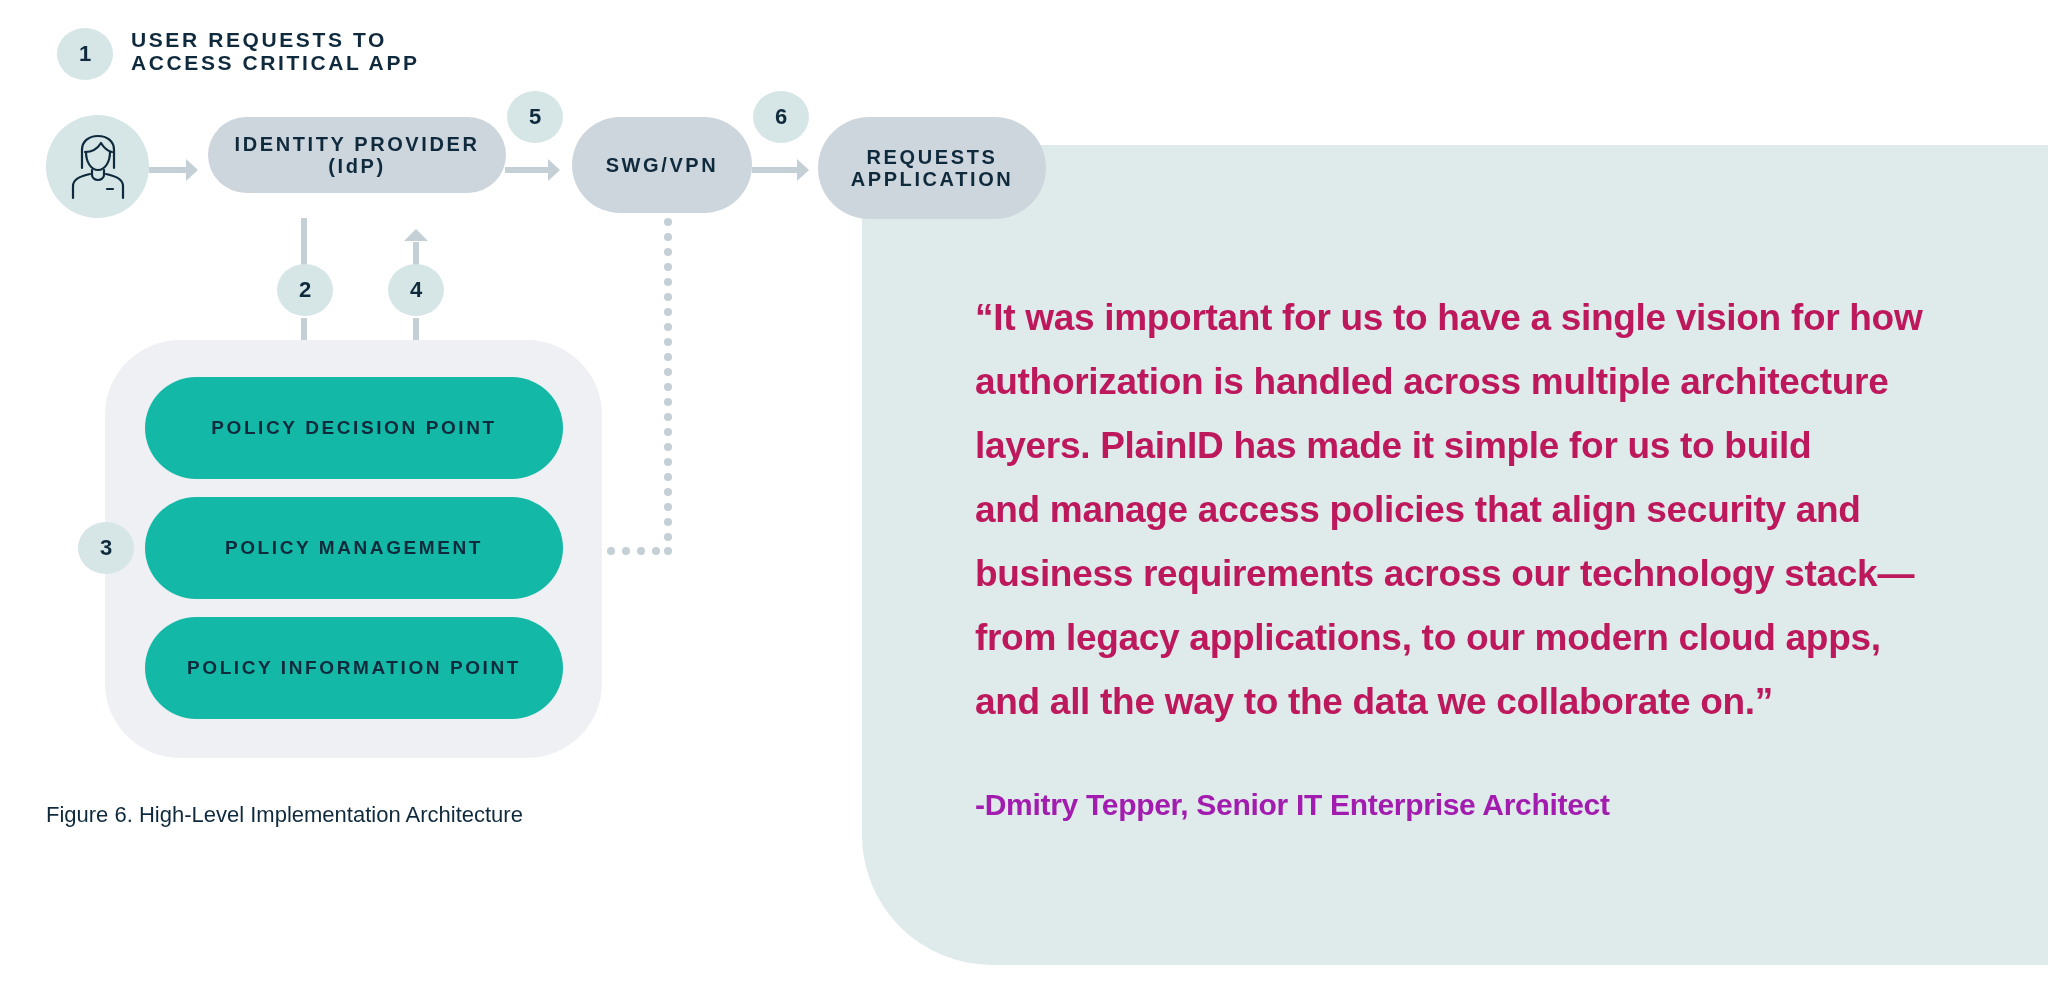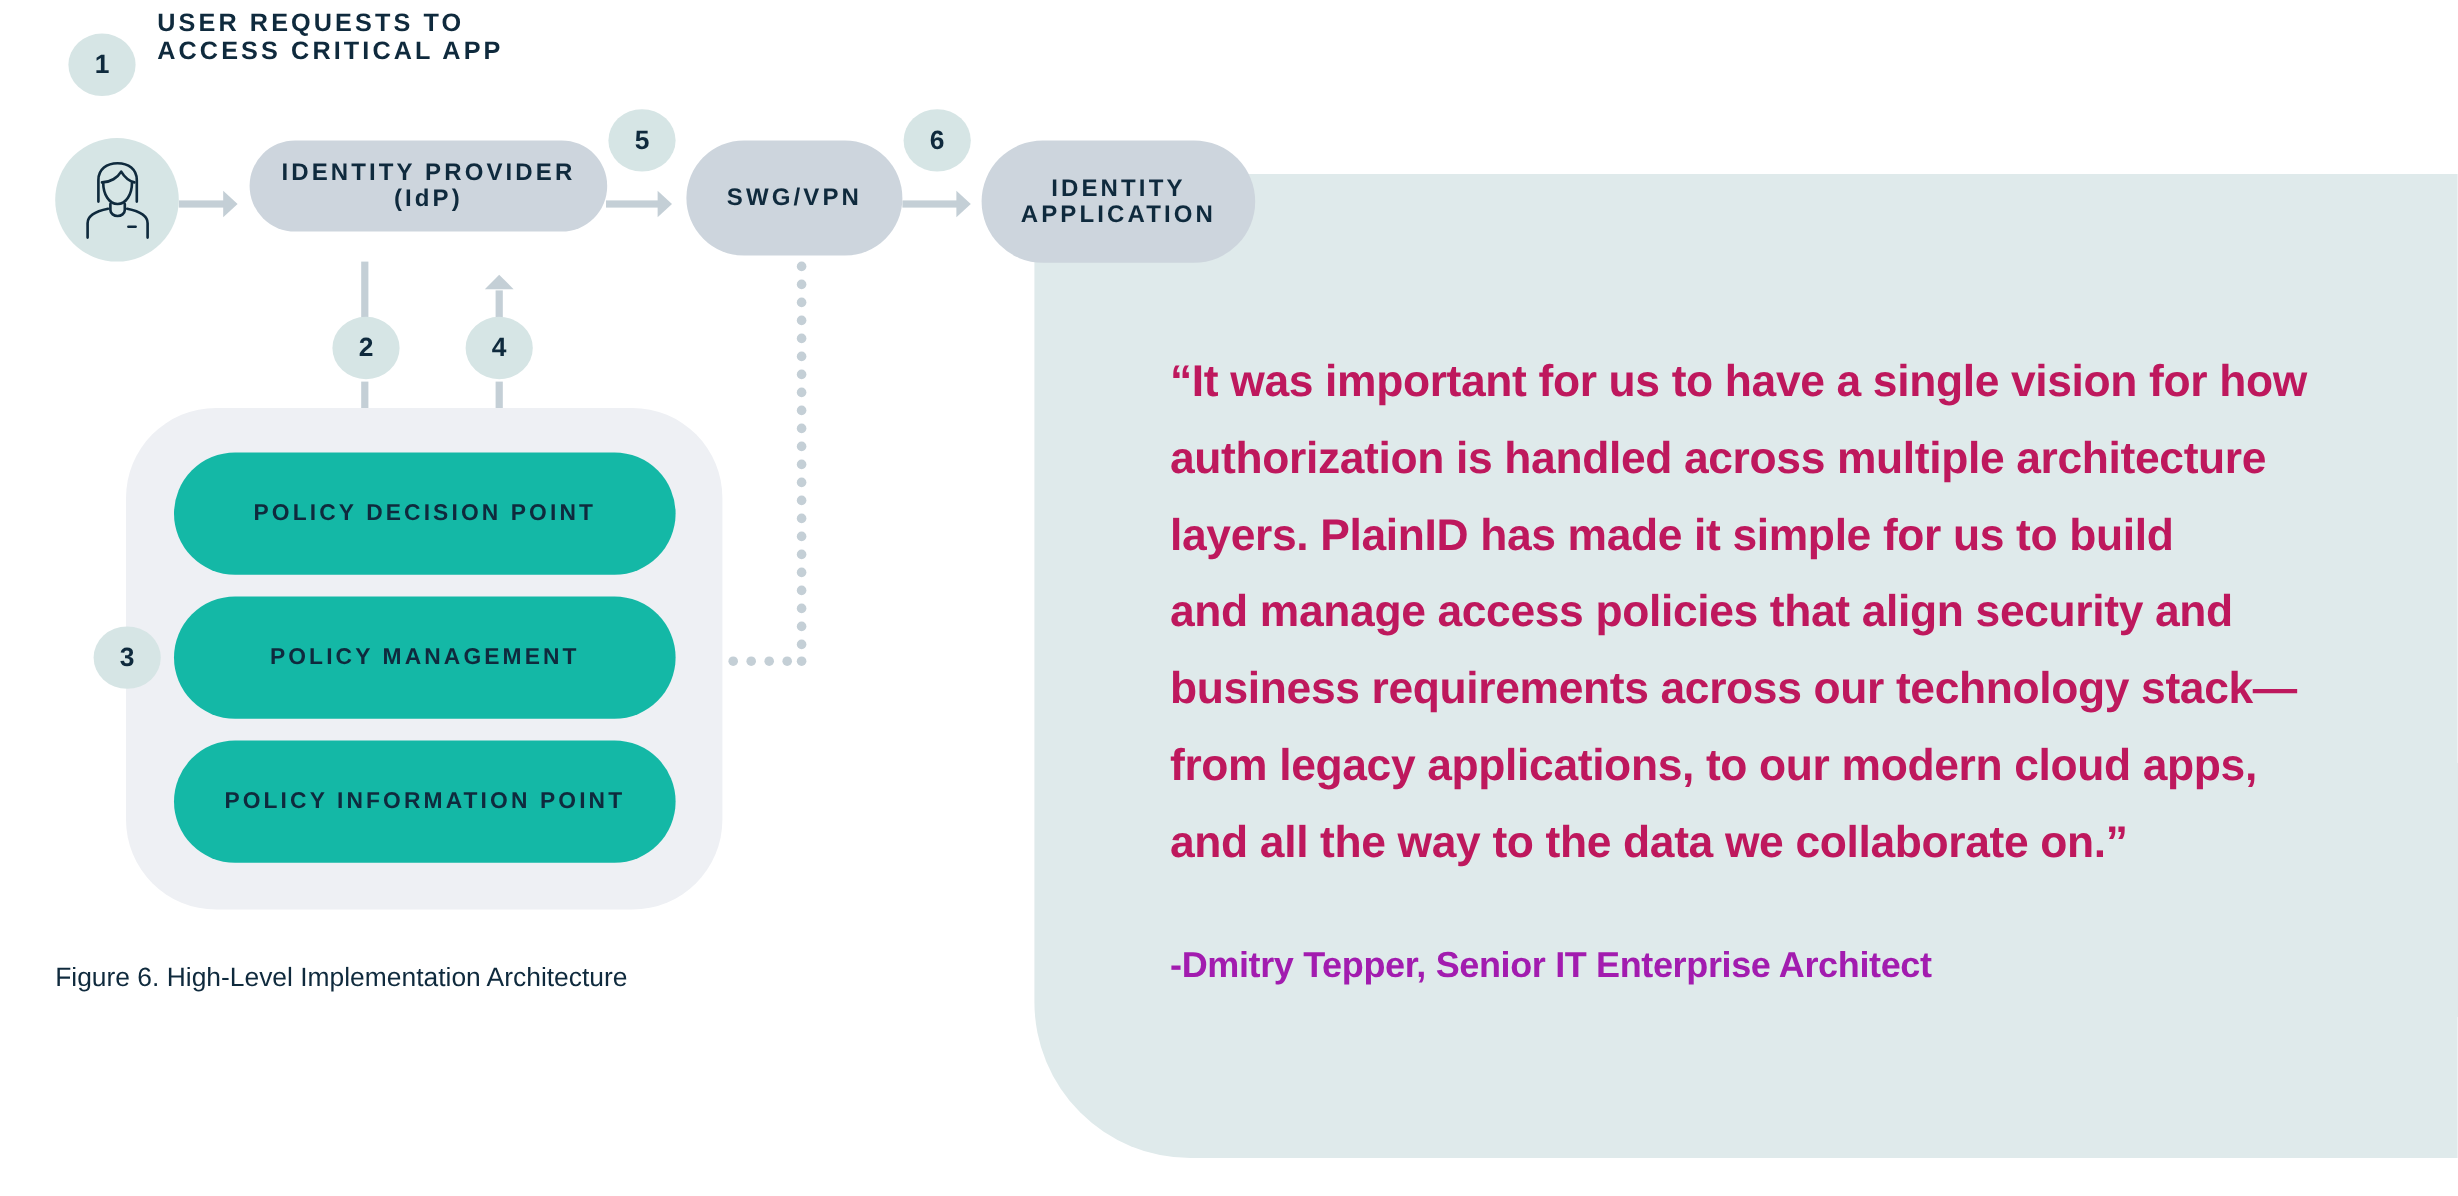--- a/index.html
+++ b/index.html
@@ -15,21 +15,21 @@
       background: #dfeaeb;
       border-bottom-left-radius: 130px;
     }
     .badge {
       width: 56px; height: 52px; border-radius: 50%;
       background: #d6e5e5;
       display: flex; align-items: center; justify-content: center;
       font-weight: bold; font-size: 22px; color: #0f2a3d;
     }
     .step1-label {
-      left: 131px; top: 8px;
+      left: 131px; top: 28px;
       font-weight: bold; font-size: 21px; letter-spacing: 2.6px; line-height: 23px;
       color: #0f2a3d; white-space: pre-line;
     }
     .user-circle {
       left: 46px; top: 115px; width: 103px; height: 103px; border-radius: 50%;
       background: #d6e5e5;
       display: flex; align-items: center; justify-content: center;
     }
     .pill-gray {
       background: #cdd5dd;
@@ -141,21 +141,21 @@
 
 <div class="abs pill-gray" style="left:208px; top:117px; width:298px; height:76px; border-radius:51px;text-align:center;">IDENTITY PROVIDER
 (IdP)</div>
 
 <div class="abs badge" style="left:507px; top:91px;">5</div>
 
 <div class="abs pill-gray" style="left:572px; top:117px; width:180px; height:96px; border-radius:51px;">SWG/VPN</div>
 
 <div class="abs badge" style="left:753px; top:91px;">6</div>
 
-<div class="abs pill-gray" style="left:818px; top:117px; width:228px; height:102px; border-radius:51px;">IDENTITY
+<div class="abs pill-gray" style="left:818px; top:117px; width:228px; height:102px; border-radius:51px;">REQUESTS
 APPLICATION</div>
 
 <div class="abs badge" style="left:277px; top:264px;">2</div>
 <div class="abs badge" style="left:388px; top:264px;">4</div>
 
 <div class="abs policy-group"></div>
 <div class="abs pill-teal" style="top:377px;">POLICY DECISION POINT</div>
 <div class="abs pill-teal" style="top:497px;">POLICY MANAGEMENT</div>
 <div class="abs pill-teal" style="top:617px;">POLICY INFORMATION POINT</div>
 

